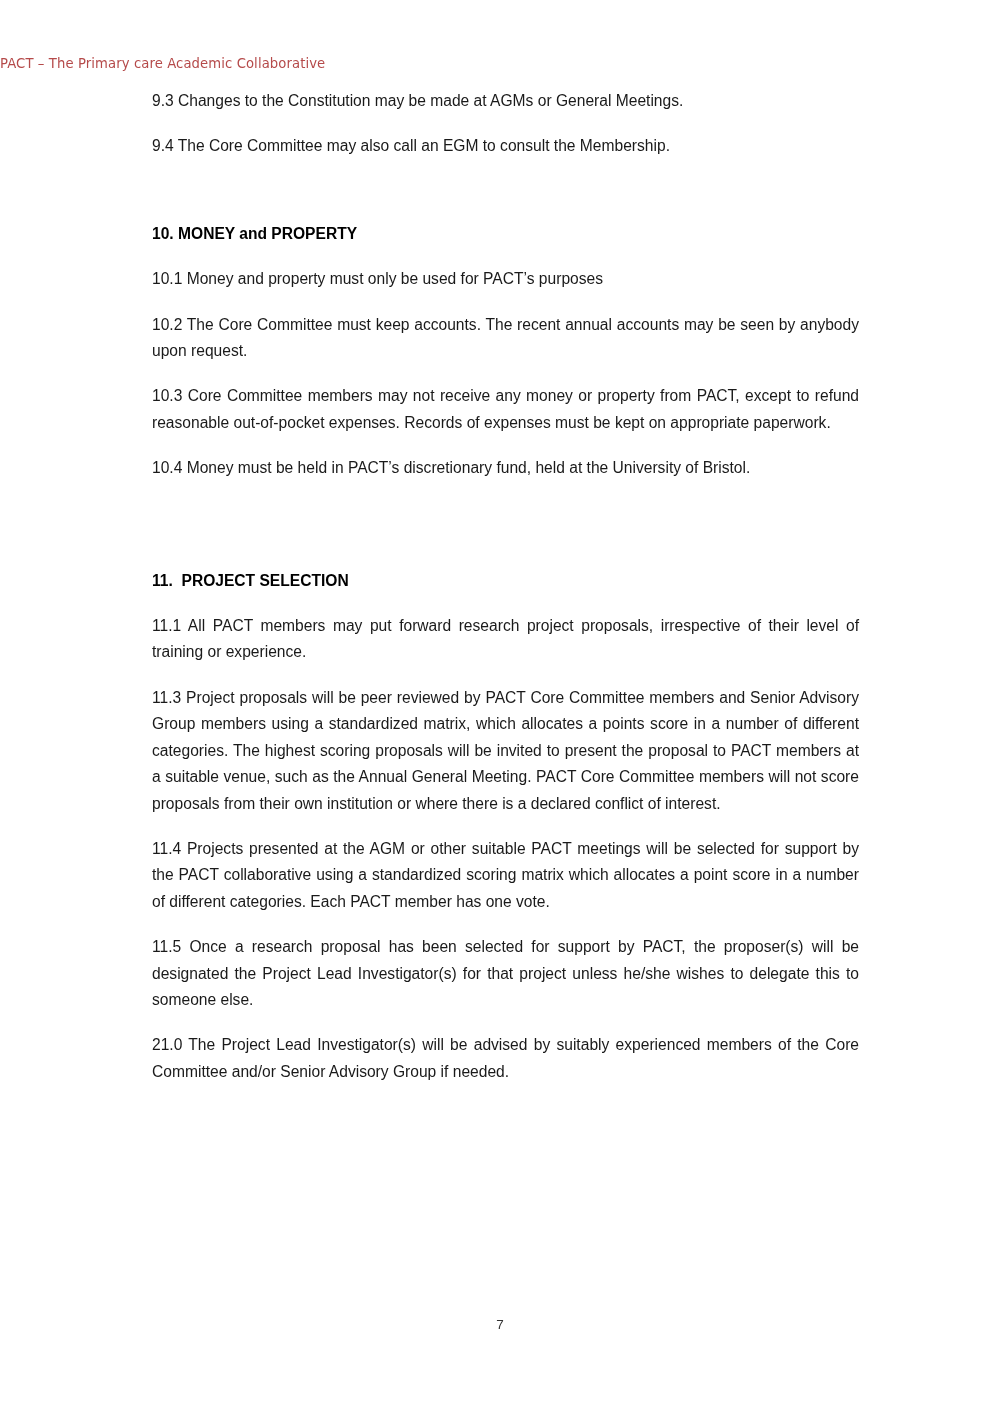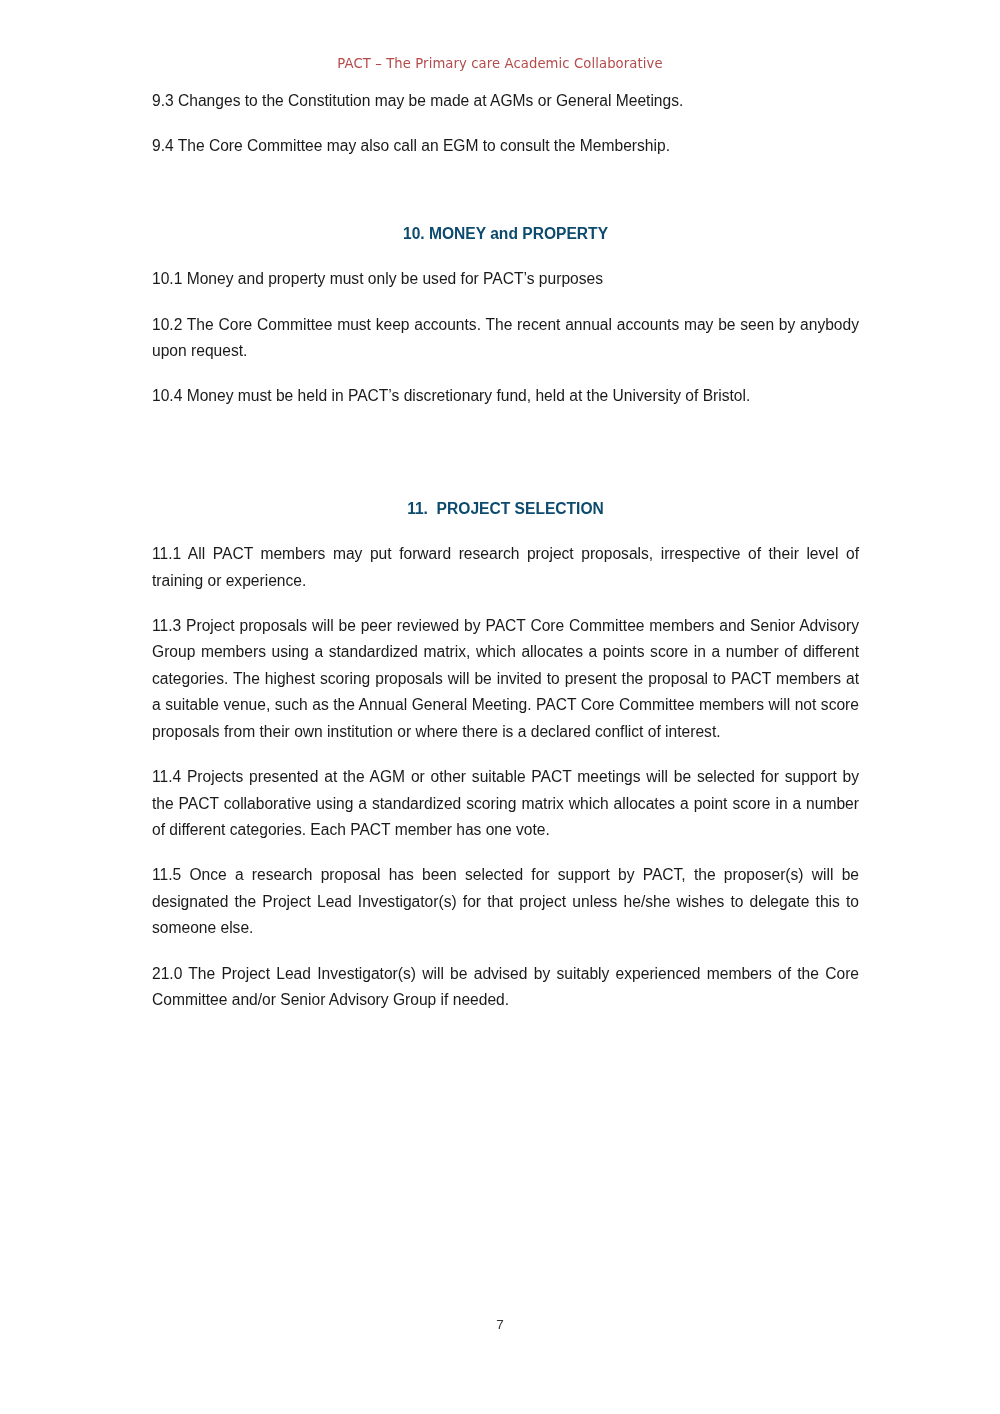--- a/index.html
+++ b/index.html
@@ -23,21 +23,21 @@
     inset: 0;
     background: #ffffff;
   }
 
   
   .doc-header {
     position: absolute;
     top: 56px;
     left: 0;
     right: 0;
-    text-align: center;
+    text-align: left;
     font-family: "DejaVu Sans", sans-serif;
     font-size: 13.2px;
     letter-spacing: 0.1px;
     color: #b54a4a;
     line-height: 1.25;
     white-space: nowrap;
   }
 
   
   .content {
@@ -59,23 +59,23 @@
 
   
   .para.single {
     text-align: left;
   }
 
   .heading {
     font-size: 15.6px;
     line-height: 26.4px;
     font-weight: bold;
-    text-align: center;
+    text-align: left;
     margin: 0 0 19px 0;
-    color: #0c4a6e;
+    color: #000000;
     white-space: pre;
   }
 
   
   .gap-before-section-10 { margin-top: 61px; }
   .gap-before-section-11 { margin-top: 86px; }
 
   
   .page-number {
     position: absolute;
@@ -100,20 +100,21 @@
     <p class="para single">9.3 Changes to the Constitution may be made at AGMs or General Meetings.</p>
 
     <p class="para single">9.4 The Core Committee may also call an EGM to consult the Membership.</p>
 
     <p class="heading gap-before-section-10">10. MONEY and PROPERTY</p>
 
     <p class="para single">10.1 Money and property must only be used for PACT’s purposes</p>
 
     <p class="para">10.2 The Core Committee must keep accounts. The recent annual accounts may be seen by anybody upon request.</p>
 
+    <p class="para">10.3 Core Committee members may not receive any money or property from PACT, except to refund reasonable out-of-pocket expenses. Records of expenses must be kept on appropriate paperwork.</p>
 
     <p class="para single">10.4 Money must be held in PACT’s discretionary fund, held at the University of Bristol.</p>
 
 
     <p class="heading gap-before-section-11">11.  PROJECT SELECTION</p>
 
     <p class="para">11.1 All PACT members may put forward research project proposals, irrespective of their level of training or experience.</p>
 
 
     <p class="para">11.3 Project proposals will be peer reviewed by PACT Core Committee members and Senior Advisory Group members using a standardized matrix, which allocates a points score in a number of different categories. The highest scoring proposals will be invited to present the proposal to PACT members at a suitable venue, such as the Annual General Meeting. PACT Core Committee members will not score proposals from their own institution or where there is a declared conflict of interest.</p>

